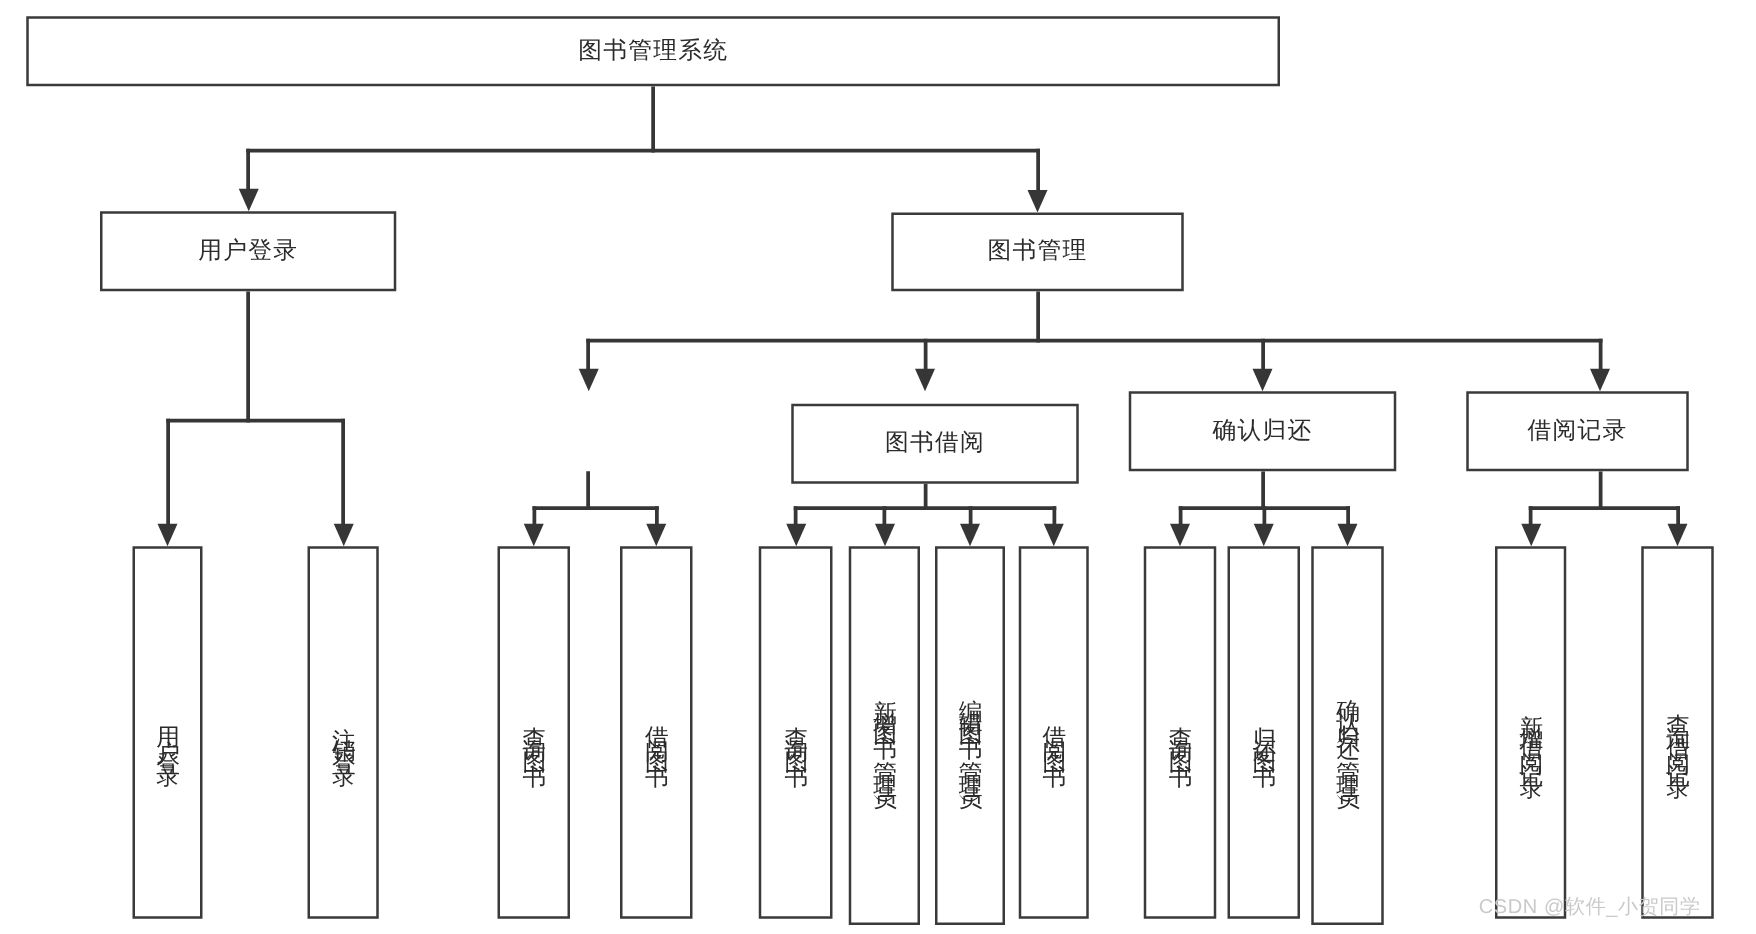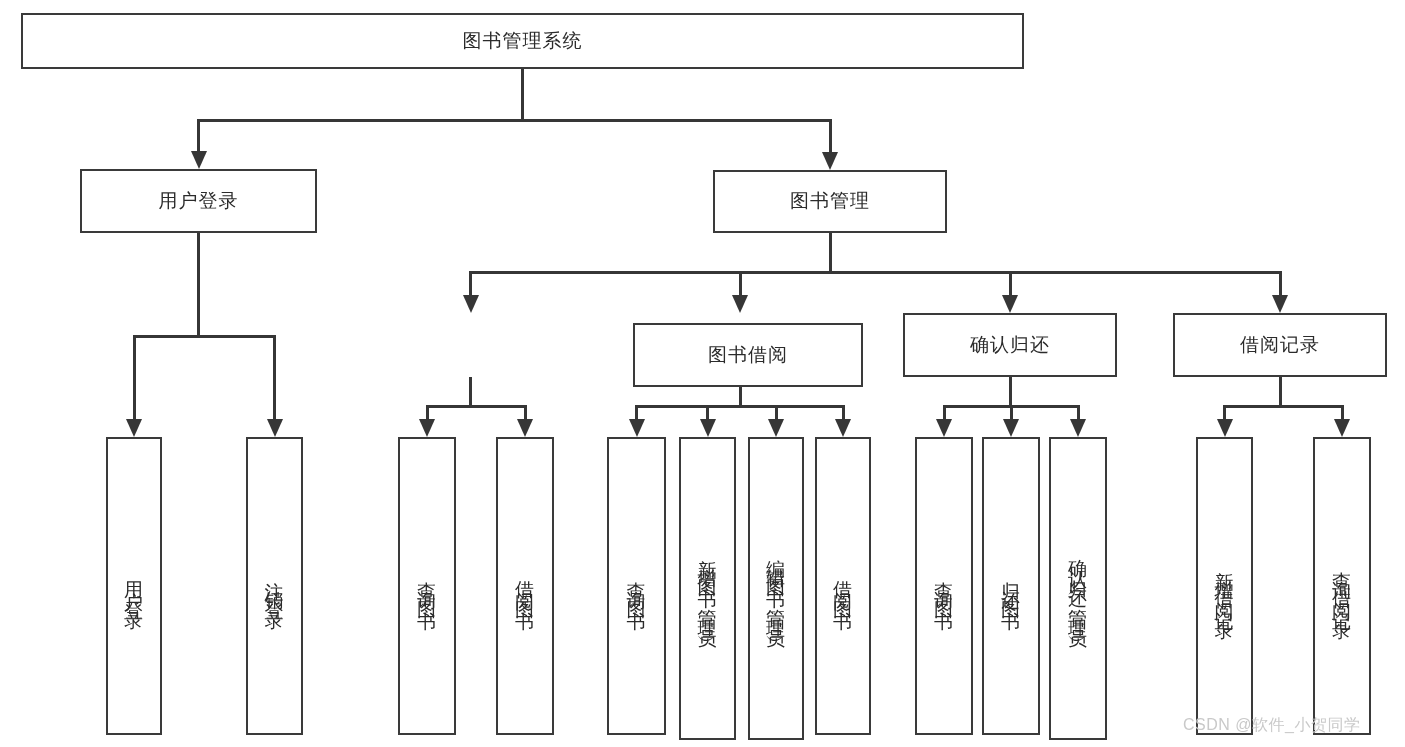--- a/index.html
+++ b/index.html
@@ -112,21 +112,21 @@
     <div class="cline" style="left: 1223px; top: 405px; width: 120.5px; height: 3px;"></div>
     <div class="cline" style="left: 1223px; top: 405px; width: 3px; height: 16px;"></div>
     <div class="arrow" style="left: 1216.5px; top: 419px;"></div>
     <div class="cline" style="left: 1340.5px; top: 405px; width: 3px; height: 16px;"></div>
     <div class="arrow" style="left: 1334px; top: 419px;"></div>
     <div class="node" style="left: 21px; top: 13px; width: 1003px; height: 56px;">图书管理系统</div>
     <div class="node" style="left: 80px; top: 169px; width: 237px; height: 64px;">用户登录</div>
     <div class="node" style="left: 713px; top: 170px; width: 234px; height: 63px;">图书管理</div>
     <div class="node" style="left: 633px; top: 323px; width: 230px; height: 64px;">图书借阅</div>
     <div class="node" style="left: 903px; top: 313px; width: 214px; height: 64px;">确认归还</div>
-    <div class="node" style="left: 1173px; top: 313px; width: 214px; height: 64px;">借阅记录</div>
+    <div class="node" style="left: 1173px; top: 313px; width: 178px; height: 64px;">借阅记录</div>
     <div class="node v" style="left: 106px; top: 437px; width: 56px; height: 298px;">用户登录</div>
     <div class="node v" style="left: 246px; top: 437px; width: 57px; height: 298px;">注销登录</div>
     <div class="node v" style="left: 398px; top: 437px; width: 58px; height: 298px;">查询图书</div>
     <div class="node v" style="left: 496px; top: 437px; width: 58px; height: 298px;">借阅图书</div>
     <div class="node v" style="left: 607px; top: 437px; width: 59px; height: 298px;">查询图书</div>
     <div class="node v" style="left: 679px; top: 437px; width: 57px; height: 303px;">新增图书（管理员）</div>
     <div class="node v" style="left: 748px; top: 437px; width: 56px; height: 303px;">编辑图书（管理员）</div>
     <div class="node v" style="left: 815px; top: 437px; width: 56px; height: 298px;">借阅图书</div>
     <div class="node v" style="left: 915px; top: 437px; width: 58px; height: 298px;">查询图书</div>
     <div class="node v" style="left: 982px; top: 437px; width: 58px; height: 298px;">归还图书</div>

